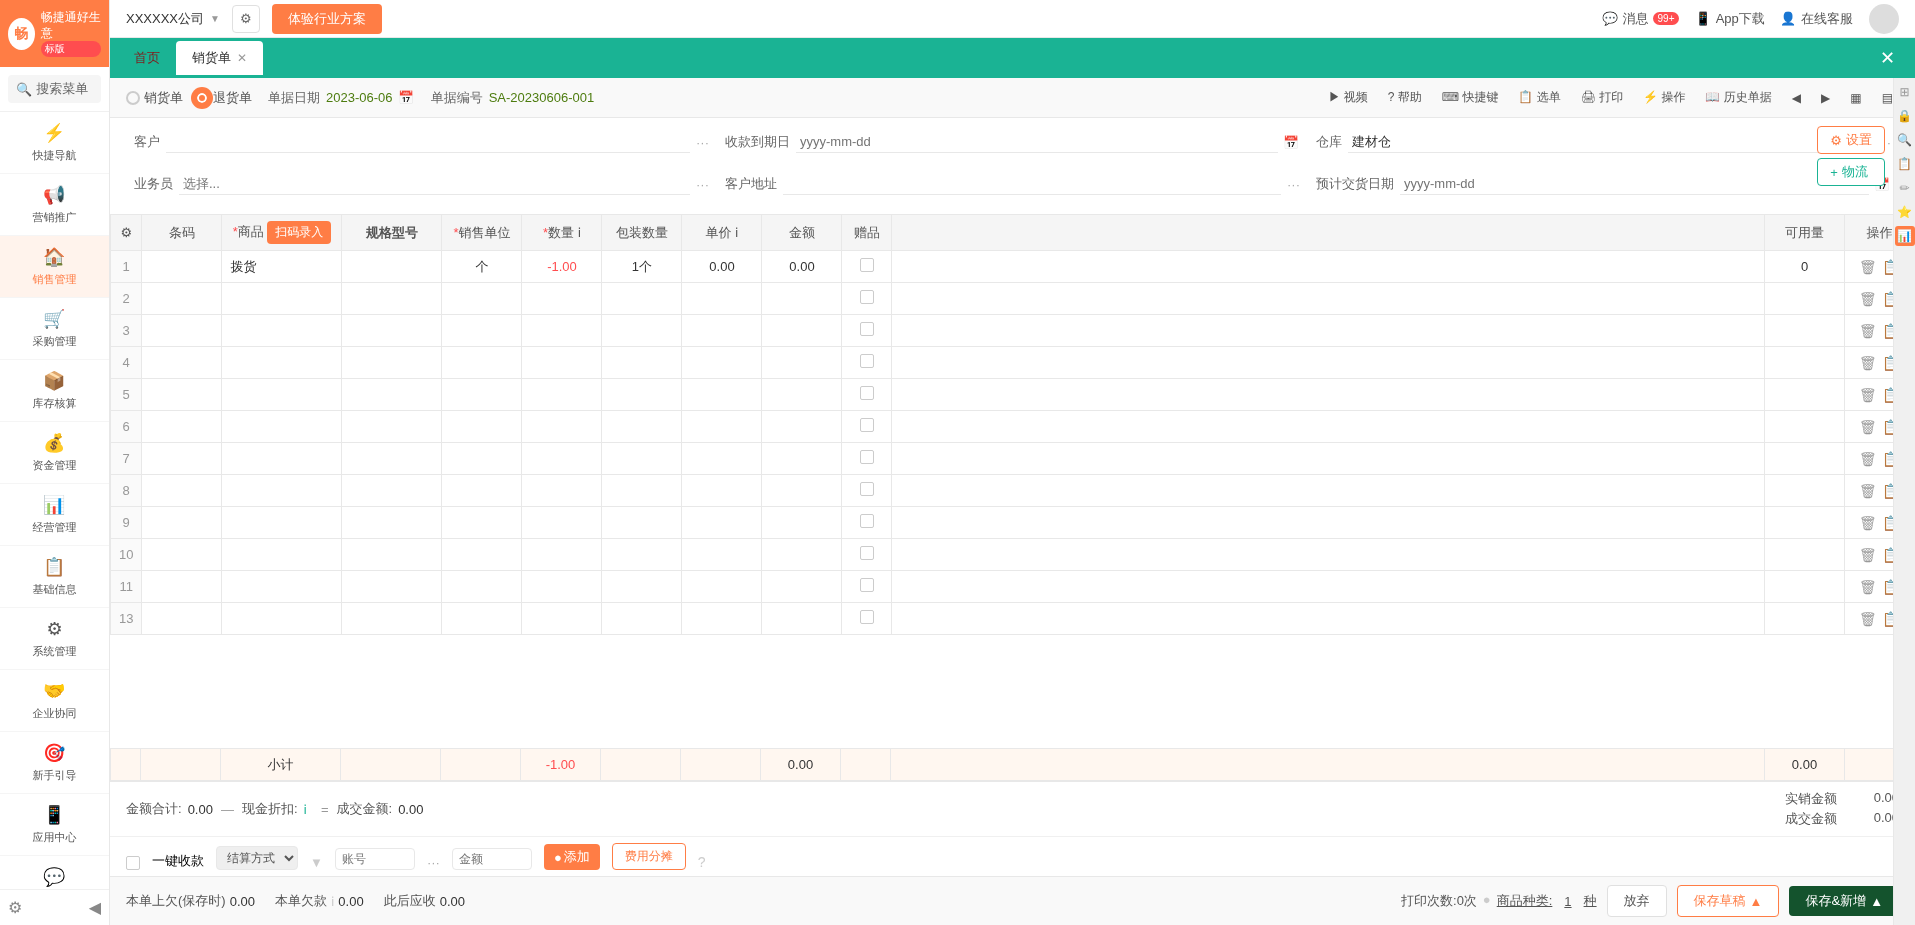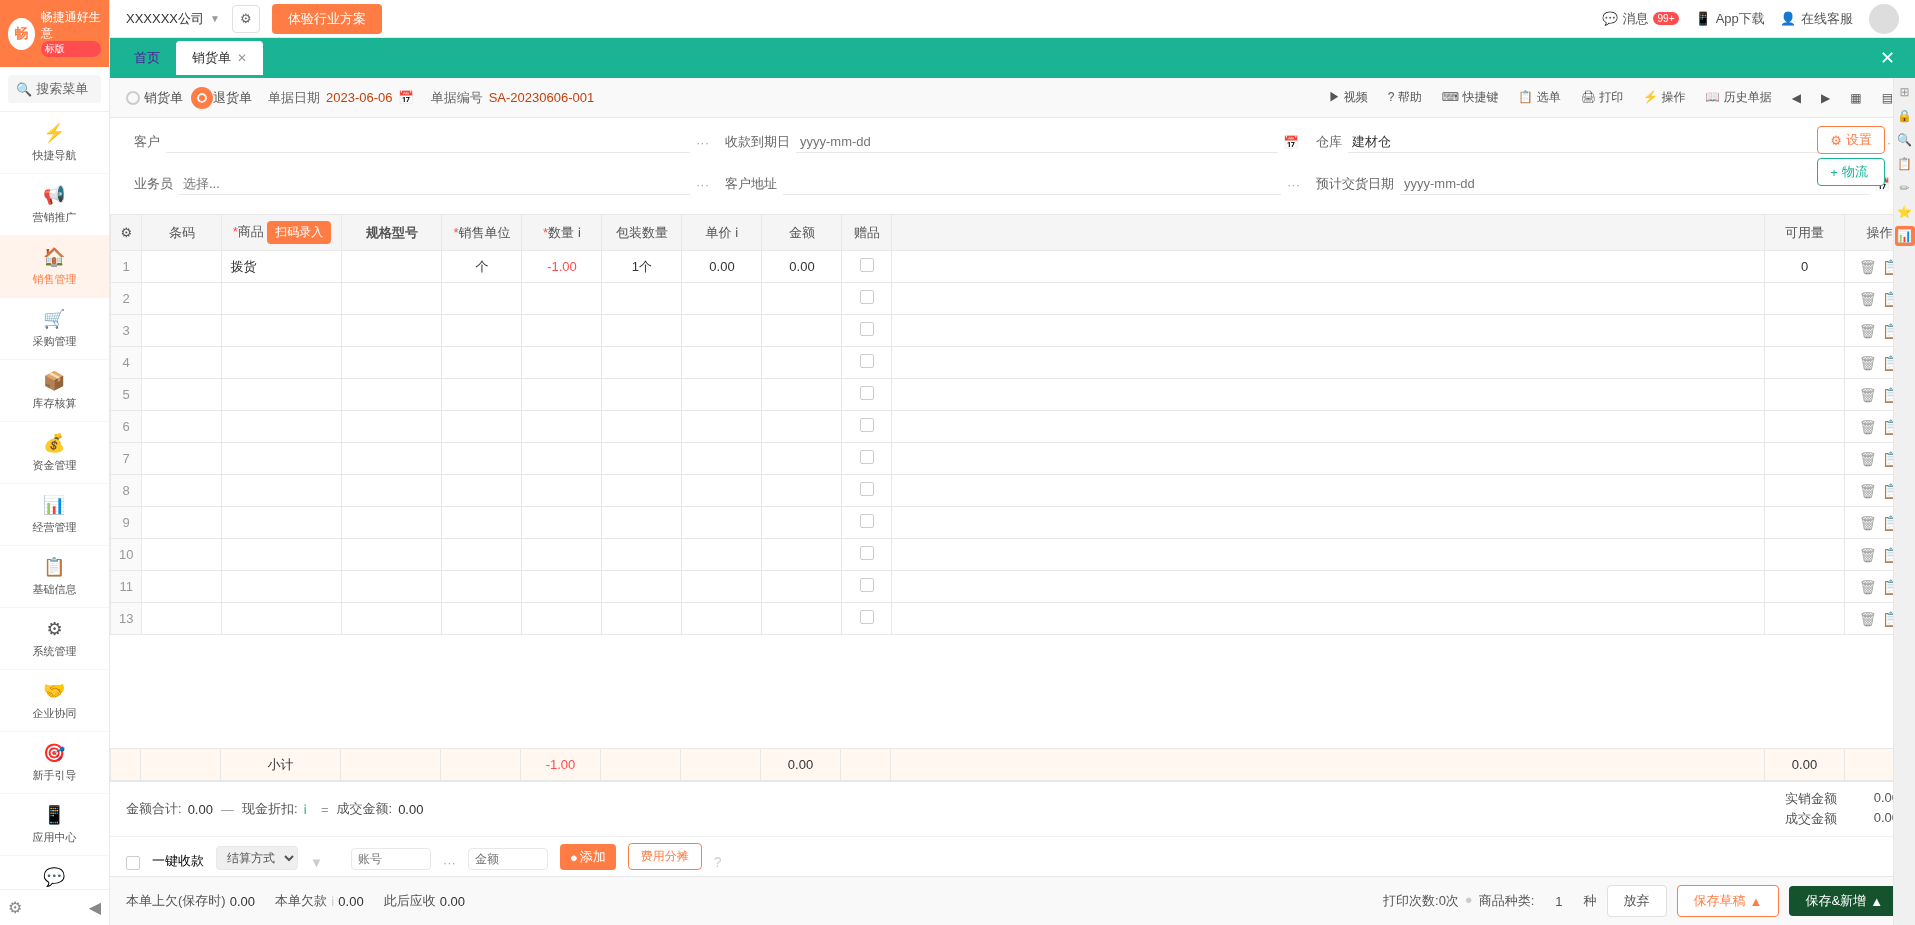--- a/index.html
+++ b/index.html
@@ -31,37 +31,37 @@
     .topbar-gear { width: 28px; height: 28px; display: flex; align-items: center; justify-content: center; border: 1px solid #e0e0e0; border-radius: 4px; cursor: pointer; color: #666; }
     .topbar-trial { background: #ff7d45; color: #fff; border: none; border-radius: 4px; padding: 6px 16px; cursor: pointer; font-size: 13px; }
     .topbar-spacer { flex: 1; }
     .topbar-actions { display: flex; align-items: center; gap: 16px; }
     .topbar-action { display: flex; align-items: center; gap: 4px; cursor: pointer; color: #555; font-size: 12px; }
     .topbar-badge { background: #ff4d4f; color: #fff; font-size: 10px; border-radius: 8px; padding: 1px 5px; }
     .topbar-avatar { width: 30px; height: 30px; background: #ddd; border-radius: 50%; }
 
     
     .tabbar { background: #1ab394; display: flex; align-items: center; padding: 0 8px; height: 40px; }
-    .tab { padding: 8px 16px; color: #4c1d95; cursor: pointer; font-size: 13px; border-radius: 4px 4px 0 0; display: flex; align-items: center; gap: 6px; }
+    .tab { padding: 8px 16px; color: #7f1d1d; cursor: pointer; font-size: 13px; border-radius: 4px 4px 0 0; display: flex; align-items: center; gap: 6px; }
     .tab.active { background: #fff; color: #333; }
     .tab-home { background: transparent; }
     .tab-close { font-size: 12px; color: #999; cursor: pointer; }
 
     
     .content { flex: 1; background: #fff; overflow: hidden; display: flex; flex-direction: column; position: relative; }
 
     
     .form-topbar { display: flex; align-items: center; padding: 8px 16px; background: #f9f9f9; border-bottom: 1px solid #e8e8e8; gap: 16px; }
     .radio-group { display: flex; gap: 12px; align-items: center; }
     .radio-item { display: flex; align-items: center; gap: 4px; cursor: pointer; font-size: 13px; color: #555; }
     .radio-circle { width: 14px; height: 14px; border-radius: 50%; border: 2px solid #ccc; display: inline-block; }
     .radio-circle.checked { border-color: #ff7d45; background: #ff7d45; box-shadow: 0 0 0 2px #fff inset, 0 0 0 4px #ff7d45; }
     .form-field { display: flex; align-items: center; gap: 6px; font-size: 13px; color: #555; }
     .form-field-label { color: #666; }
-    .form-field-value { color: #c2410c; font-weight: 500; }
+    .form-field-value { color: #4d7c0f; font-weight: 500; }
     .form-topbar-actions { margin-left: auto; display: flex; align-items: center; gap: 8px; }
     .topbar-action-btn { display: flex; align-items: center; gap: 4px; cursor: pointer; color: #555; font-size: 12px; padding: 3px 6px; }
     .form-row { display: flex; align-items: center; margin-bottom: 10px; gap: 0; }
 
     
     .setting-btn { background: #fff; border: 1px solid #ff7d45; color: #ff7d45; border-radius: 4px; padding: 4px 12px; cursor: pointer; font-size: 13px; display: flex; align-items: center; gap: 4px; }
     .logistics-btn { background: #fff; border: 1px solid #1ab394; color: #1ab394; border-radius: 4px; padding: 4px 12px; cursor: pointer; font-size: 13px; display: flex; align-items: center; gap: 4px; }
 
     
     .table-section { flex: 1; overflow: hidden; display: flex; flex-direction: column; margin: 0 0 0 0; }
@@ -99,21 +99,21 @@
 
     
     .status-bar { padding: 8px 16px; background: #f9f9f9; border-top: 1px solid #e8e8e8; display: flex; align-items: center; gap: 20px; }
     .status-item { display: flex; align-items: center; gap: 4px; font-size: 12px; color: #555; }
     .status-value { color: #333; }
     .status-actions { margin-left: auto; display: flex; align-items: center; gap: 10px; }
     .discard-btn { background: #fff; border: 1px solid #e0e0e0; color: #555; border-radius: 4px; padding: 6px 16px; cursor: pointer; font-size: 13px; }
     .save-draft-btn { background: #fff; border: 1px solid #ff7d45; color: #ff7d45; border-radius: 4px; padding: 6px 16px; cursor: pointer; font-size: 13px; display: flex; align-items: center; gap: 4px; }
     .save-new-btn { background: #14532d; color: #fff; border: none; border-radius: 4px; padding: 6px 16px; cursor: pointer; font-size: 13px; display: flex; align-items: center; gap: 4px; }
     .print-info { display: flex; gap: 6px; font-size: 12px; color: #555; }
-    .product-type { display: flex; align-items: center; gap: 21px; cursor: pointer; }
+    .product-type { display: flex; align-items: center; gap: 12px; cursor: pointer; text-decoration: underline; }
 
     
     .right-panel { position: absolute; right: 0; top: 0; bottom: 0; width: 22px; background: #f0f0f0; display: flex; flex-direction: column; align-items: center; padding: 4px 0; gap: 4px; border-left: 1px solid #e8e8e8; }
     .right-panel-icon { width: 20px; height: 20px; display: flex; align-items: center; justify-content: center; cursor: pointer; color: #999; font-size: 12px; border-radius: 3px; }
     .right-panel-icon.active { background: #ff7d45; color: #fff; }
 
     .table-wrapper { overflow-y: auto; flex: 1; }
     .form-col { flex: 1; display: flex; align-items: center; gap: 6px; padding: 5px 8px; }
     .form-col-label { color: #666; font-size: 13px; white-space: nowrap; }
     .form-col-input { flex: 1; border: none; border-bottom: 1px solid #e8e8e8; padding: 3px 4px; font-size: 13px; outline: none; background: transparent; color: #333; }
@@ -644,21 +644,21 @@
       </div>
     </div>
 
     <div class="payment-row">
       <span class="payment-checkbox"></span>
       <span>一键收款</span>
       <select style="border:1px solid #e8e8e8;padding:3px 6px;border-radius:4px;font-size:12px;color:#555;">
         <option>结算方式</option>
       </select>
       <span style="color:#ccc;">▼</span>
-      <input style="border: 1px solid rgb(232, 232, 232); padding: 3px 6px; border-radius: 4px; font-size: 12px; width: 80px; margin-left: 16px;" placeholder="账号">
+      <input style="border: 1px solid rgb(232, 232, 232); padding: 3px 6px; border-radius: 4px; font-size: 12px; width: 80px;" placeholder="账号">
       <span class="form-col-dots">···</span>
       <input style="border: 1px solid rgb(232, 232, 232); padding: 3px 6px; border-radius: 4px; font-size: 12px; width: 80px;" placeholder="金额">
       <button class="payment-add">
         <span>●</span>
         <span>添加</span>
       </button>
       <button class="expense-btn">费用分摊</button>
       <span class="help-icon">?</span>
     </div>
 

